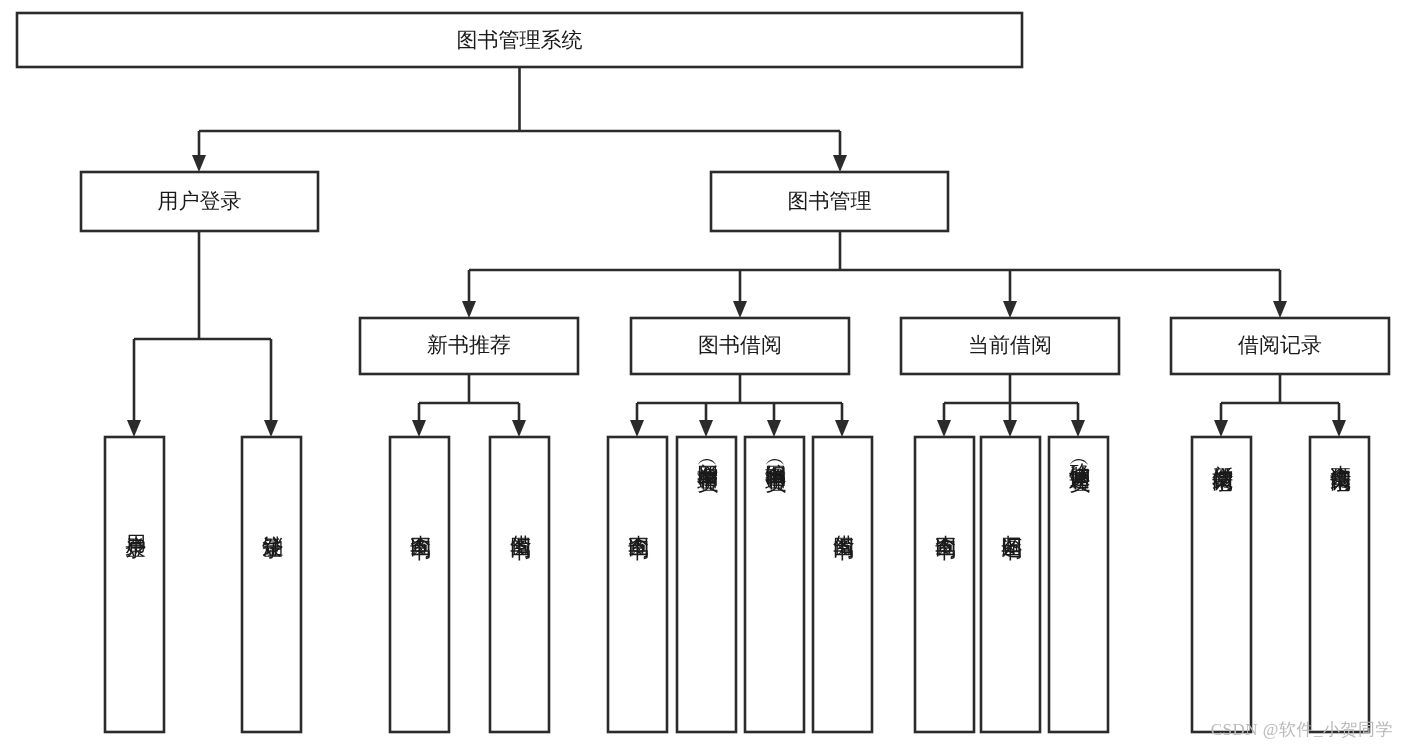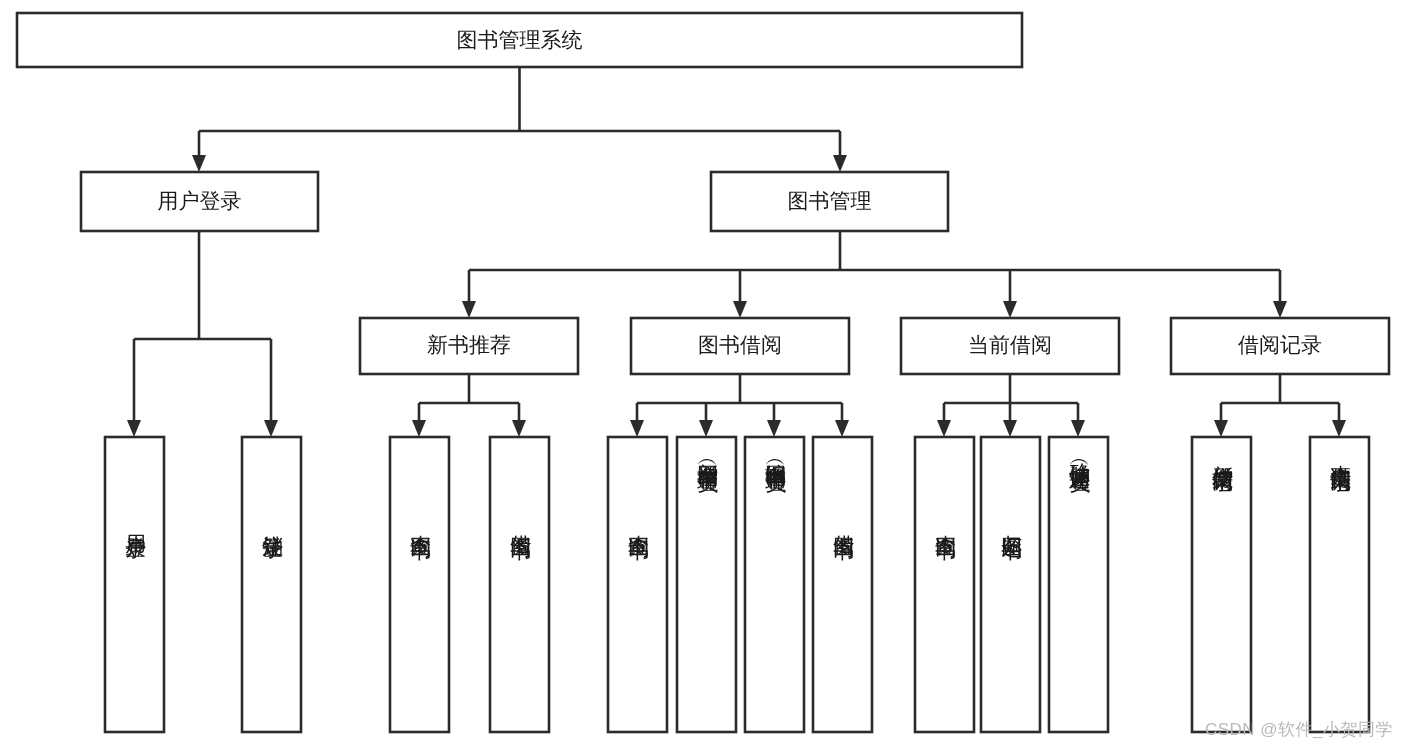--- a/index.html
+++ b/index.html
@@ -63,21 +63,21 @@
     text-orientation: upright;
     letter-spacing: 1.5px;
     white-space: nowrap;
     text-align: start;
     user-select: none;
   }
   .watermark {
     position: absolute;
     right: 12px;
     bottom: 6px;
-    font-family: Liberation Sans, sans-serif;
+    font-family: Liberation Serif, serif;
     font-size: 17px;
     color: #b9b9b9;
     letter-spacing: 0.5px;
     user-select: none;
     white-space: nowrap;
   }
 </style>
 </head>
 <body>
 

